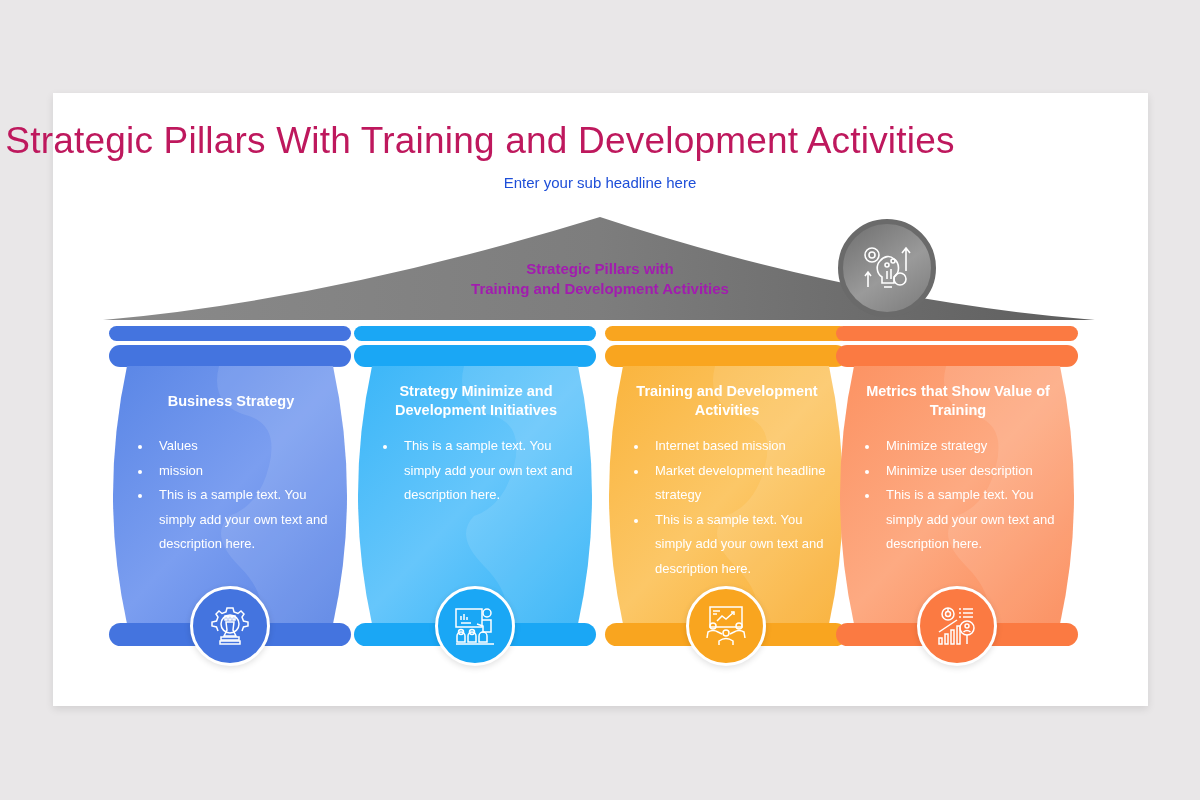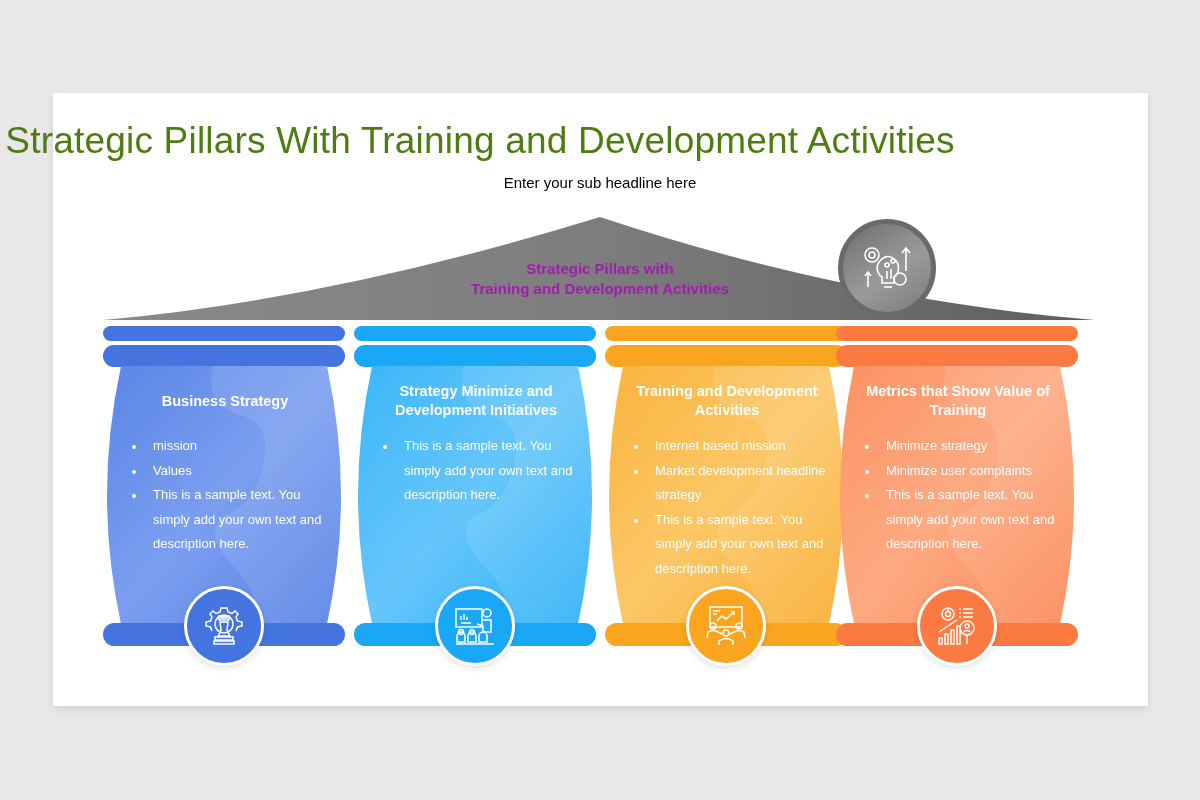--- a/index.html
+++ b/index.html
@@ -14,29 +14,29 @@
     left: 53px; top: 93px;
     width: 1095px; height: 613px;
     background: #ffffff;
     box-shadow: 0 3px 8px rgba(0,0,0,0.10);
   }
   .title {
     position: absolute;
     left: 0; top: 120px; width: 960px;
     text-align: center;
     font-size: 37px;
-    color: #4d7c0f;
+    color: #be185d;
     letter-spacing: 0.2px;
   }
   .subtitle {
     position: absolute;
     left: 0; top: 174px; width: 1200px;
     text-align: center;
     font-size: 15px;
-    color: #000000;
+    color: #1d4ed8;
   }
   .roof-svg { position: absolute; left: 0; top: 0; }
   .roof-label {
     position: absolute;
     left: 400px; top: 259px; width: 400px;
     text-align: center;
     color: #a21caf;
     font-weight: bold;
     font-size: 15px;
     line-height: 20px;
@@ -134,40 +134,40 @@
     <circle cx="27" cy="24" r="2"></circle>
       <circle cx="33" cy="20" r="2"></circle>
     <line x1="27" y1="30" x2="27" y2="38"></line>
       <line x1="31" y1="28" x2="31" y2="38"></line>
     <circle cx="40" cy="38" r="6"></circle>
     <path d="M46 30 L46 8 M42 12 L46 7 L50 12"></path>
     <path d="M8 46 L8 32 M5 35 L8 31 L11 35"></path>
   </svg>
 </div>
 
-<div class="pillar" style="left:103px">
+<div class="pillar" style="left:109px">
   <div class="cap1" style="background:#4474df"></div>
   <div class="cap2" style="background:#4474df"></div>
   <svg class="body-svg" width="242" height="260">
     <defs>
       <linearGradient id="g1" x1="0" y1="0" x2="1" y2="1">
         <stop offset="0" stop-color="#5a86e6"></stop>
           <stop offset="0.5" stop-color="#7b9ef0"></stop>
           <stop offset="1" stop-color="#5580e4"></stop>
       </linearGradient>
     </defs>
     <path d="M18,0 L224,0 Q252,130 224,258 L18,258 Q-10,130 18,0 Z" fill="url(#g1)"></path>
     <path d="M110,0 Q100,40 140,50 Q170,60 160,100 Q150,140 120,150 Q100,170 130,200 Q160,230 150,258 L242,258 L242,0 Z" fill="#ffffff" fill-opacity="0.10"></path>
   </svg>
   <div class="base" style="background:#4474df"></div>
   <div class="pillar-content">
     <div class="pillar-title">Business Strategy</div>
     <ul class="pillar-list">
+      <li>Values</li>
       <li>mission</li>
-      <li>Values</li>
       <li>This is a sample text. You simply add your own text and description here.</li>
     </ul>
   </div>
   <div class="pillar-icon" style="background:#4474df">
     <svg width="44" height="44" viewBox="0 0 44 44" fill="none" stroke="#ffffff" stroke-width="1.5">
       <path d="M22 4 L25 4 L26 8 L30 9.5 L33 7 L36 10 L34 13 L35.5 17 L40 18 L40 22 L35.5 23 L34 27"></path>
       <path d="M22 4 L19 4 L18 8 L14 9.5 L11 7 L8 10 L10 13 L8.5 17 L4 18 L4 22 L8.5 23 L10 27"></path>
       <circle cx="22" cy="20" r="9"></circle>
       <path d="M17 12 L17 16 L19 16 L19 13 L21 13 L21 16 L23 16 L23 13 L25 13 L25 16 L27 16 L27 12 Z"></path>
       <path d="M18 18 L26 18 L25 26 L28 32 L16 32 L19 26 Z"></path>
@@ -269,21 +269,21 @@
       </linearGradient>
     </defs>
     <path d="M18,0 L224,0 Q252,130 224,258 L18,258 Q-10,130 18,0 Z" fill="url(#g4)"></path>
     <path d="M110,0 Q100,40 140,50 Q170,60 160,100 Q150,140 120,150 Q100,170 130,200 Q160,230 150,258 L242,258 L242,0 Z" fill="#ffffff" fill-opacity="0.10"></path>
   </svg>
   <div class="base" style="background:#fb7a42"></div>
   <div class="pillar-content">
     <div class="pillar-title">Metrics that Show Value of Training</div>
     <ul class="pillar-list">
       <li>Minimize strategy</li>
-      <li>Minimize user complaints</li>
+      <li>Minimize user description</li>
       <li>This is a sample text. You simply add your own text and description here.</li>
     </ul>
   </div>
   <div class="pillar-icon" style="background:#fb7a42">
     <svg width="44" height="44" viewBox="0 0 44 44" fill="none" stroke="#ffffff" stroke-width="1.5">
       <circle cx="13" cy="10" r="6"></circle>
         <circle cx="13" cy="10" r="2.5"></circle>
       <line x1="13" y1="4" x2="13" y2="7.5"></line>
       <line x1="24" y1="5" x2="26" y2="5"></line>
         <line x1="28" y1="5" x2="38" y2="5"></line>

